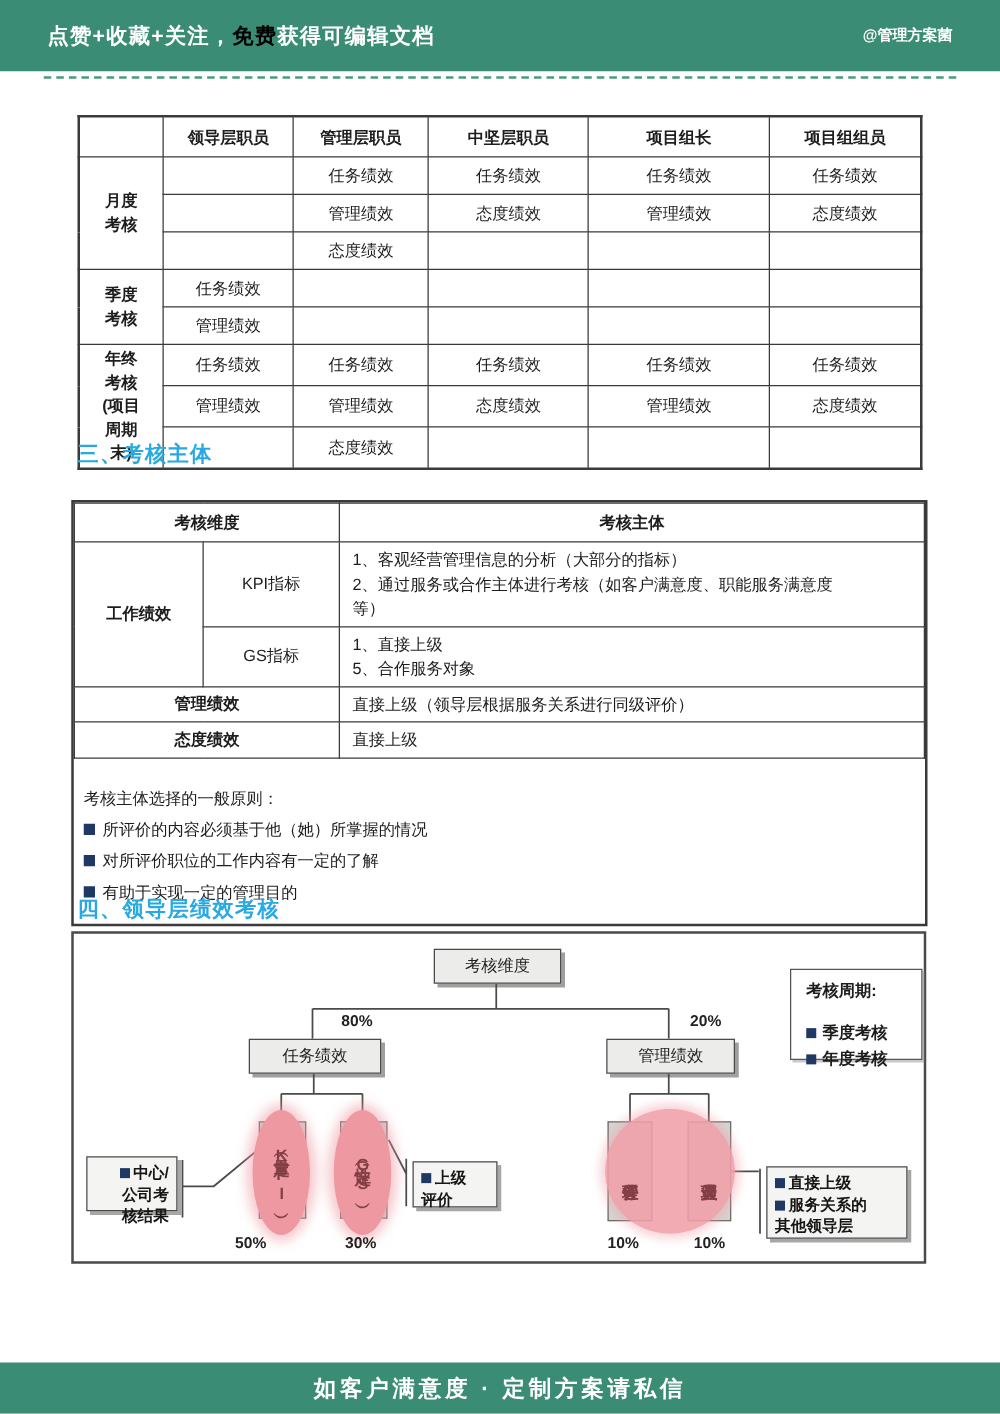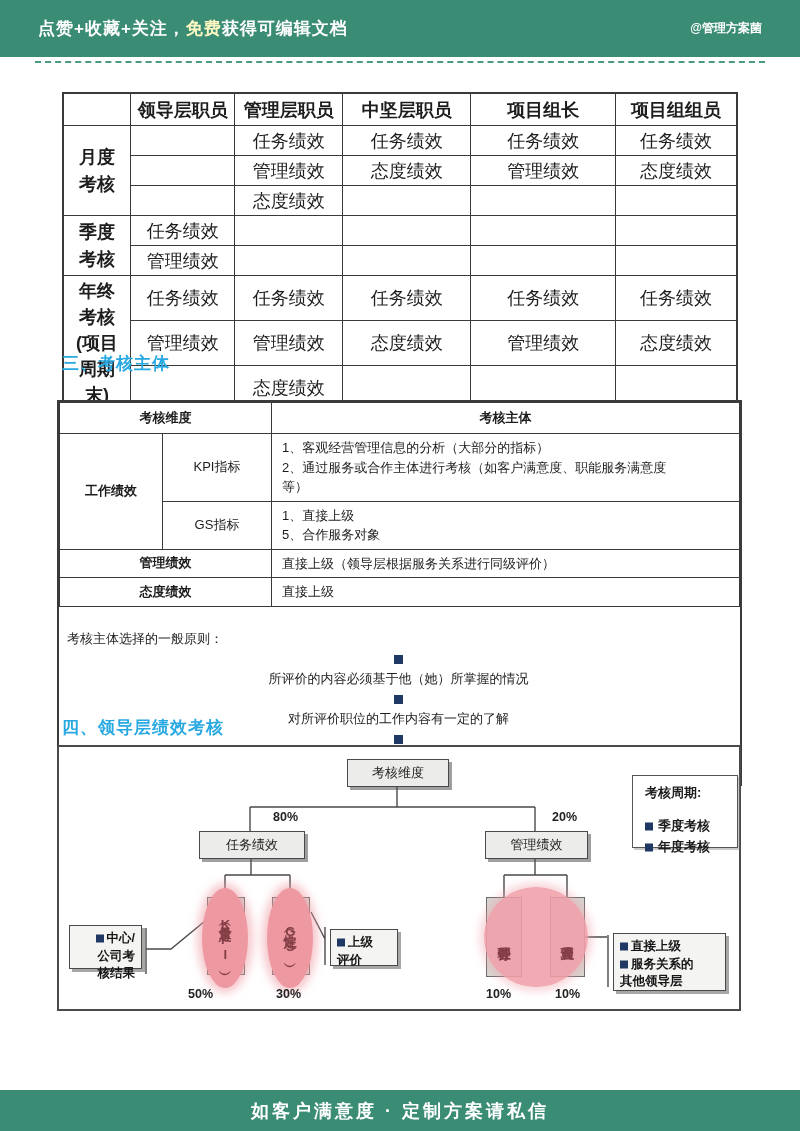--- a/index.html
+++ b/index.html
@@ -8,55 +8,55 @@
     background:#ffffff; color:#1d1d1d;
     font-family:"Liberation Sans","DejaVu Sans",sans-serif;
   }
   
   .topbar {
     position:absolute; left:0; top:0; width:800px; height:57px;
     background:#3b8c74; display:flex; align-items:center;
     justify-content:space-between; padding:0 38px; box-sizing:border-box;
   }
   .topbar .left { font-size:17px; font-weight:bold; color:#fff; letter-spacing:1px; }
-  .topbar .left .free { color:#fef9c3; }
+  .topbar .left .free { color:#000000; }
   .topbar .right { font-size:12px; font-weight:bold; color:#fff; }
   .dash-sep {
     position:absolute; top:61px; left:35px; width:730px; height:0;
     border-top:2px dashed #4a9a82;
   }
   .bottombar {
     position:absolute; left:0; top:1090px; width:800px; height:41px;
     background:#3b8c74; color:#fff; display:flex; align-items:center;
     justify-content:center; font-size:18px; font-weight:bold; letter-spacing:3px;
   }
   
   .sec-title { position:absolute; left:62px; font-size:17px; font-weight:bold; color:#29a9e1; letter-spacing:1px; }
   #sec3 { top:352px; }
   #sec4 { top:716px; }
   
   .t1wrap { position:absolute; left:62px; top:92px; width:676px; }
   table.t1 { width:100%; border-collapse:collapse; table-layout:fixed; border:2px solid #3a3a3a; }
   .t1 th, .t1 td {
-    border:1px solid #3a3a3a; font-size:18px; text-align:center;
+    border:1px solid #3a3a3a; font-size:13px; text-align:center;
     padding:2px 4px; height:25px; overflow:hidden;
   }
   .t1 thead th { font-weight:bold; height:27px; }
   .t1 .glabel { font-weight:bold; white-space:pre-line; line-height:1.45; }
   
   .t2wrap { position:absolute; left:57px; top:400px; width:685px; border:2px solid #3a3a3a; box-sizing:border-box; background:#fff; }
   table.t2 { width:100%; border-collapse:collapse; }
   .t2 td { border:1px solid #3a3a3a; font-size:13px; padding:3px 8px; }
   .t2 .hdr { font-weight:bold; text-align:center; height:24px; }
   .t2 .dim  { font-weight:bold; text-align:center; width:86px; }
   .t2 .dim2 { text-align:center; width:92px; }
   .t2 .body { text-align:left; white-space:pre-line; line-height:1.5; padding:4px 10px; }
   .principles { padding:22px 10px 9px 8px; font-size:13px; }
   .principles .ptitle { margin:1px 0 5px 0; }
-  .p-item { display:flex; align-items:center; gap:6px; margin:7px 0;flex-direction:column; }
+  .p-item { display:flex; align-items:center; gap:6px; margin:7px 0; }
   .sq { width:9px; height:9px; background:#1f3864; flex:none; }
   
   .diagram {
     position:absolute; left:57px; top:745px; width:684px; height:266px;
     border:2px solid #4a4a4a; box-sizing:border-box; background:#fff;
   }
   .conn { position:absolute; left:0; top:0; }
   .dbox {
     position:absolute; background:#ececea; border:1.5px solid #4a4a4a;
     box-shadow:3px 3px 0 rgba(80,80,80,.55);

